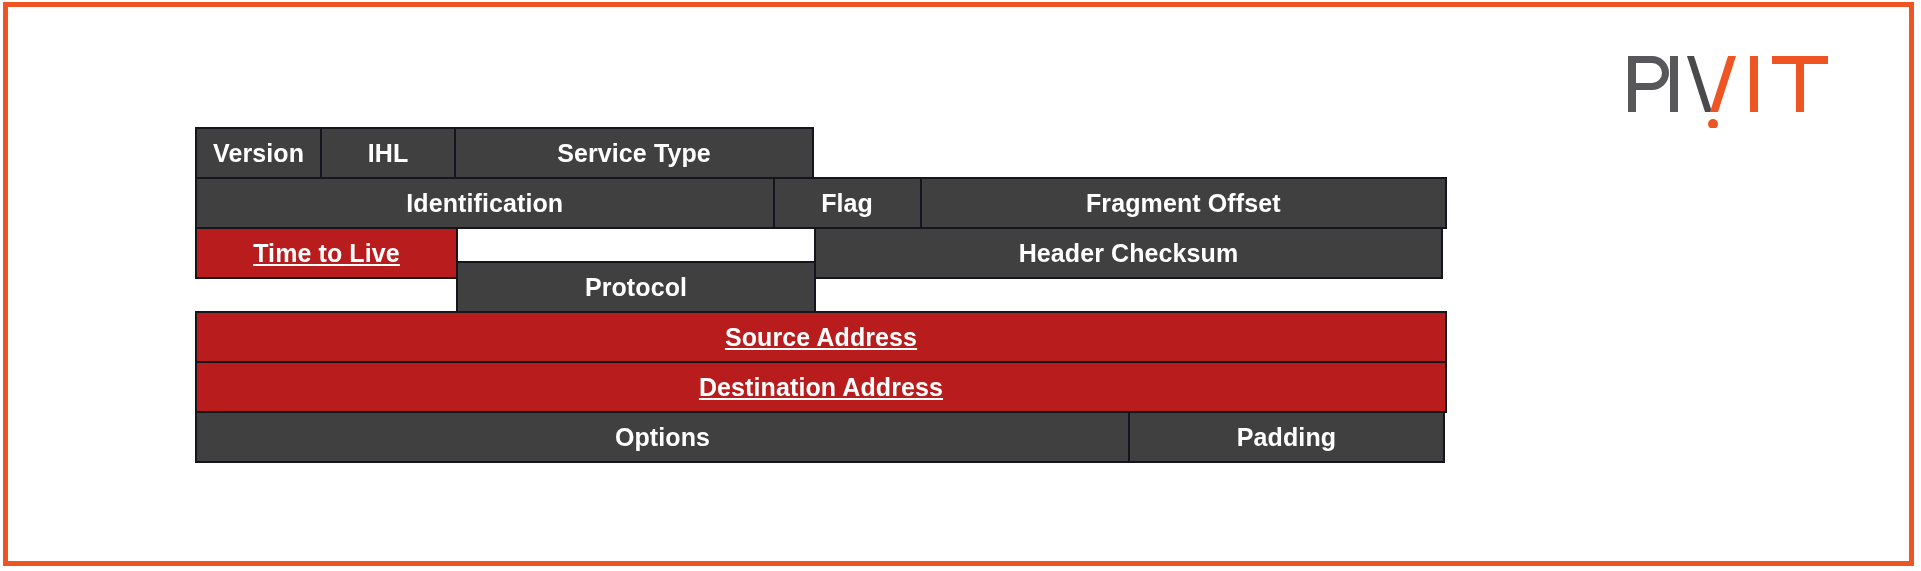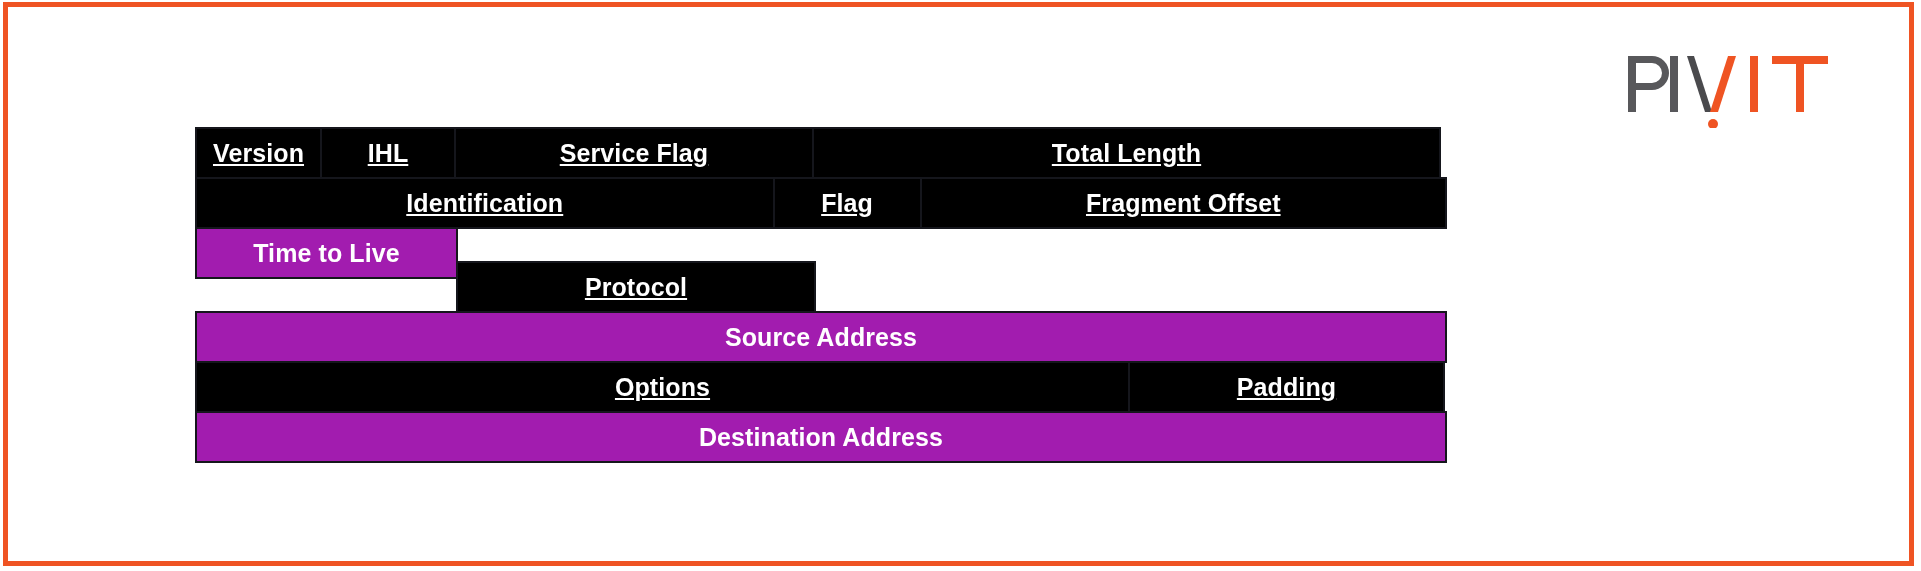--- a/index.html
+++ b/index.html
@@ -62,22 +62,22 @@
     text-align: center;
     white-space: nowrap;
     overflow: hidden;
     letter-spacing: 0.1px;
     margin-top: -2px;
     margin-left: -2px;
   }
   #header-diagram .row:first-child .field { margin-top: 0; }
   #header-diagram .row .field:first-child { margin-left: 0; }
 
-  .fill-blue   { background: #000000; text-decoration: underline; }
-  .fill-orange { background: #a21caf; }
+  .fill-blue   { background: #404040; }
+  .fill-orange { background: #b91c1c; text-decoration: underline; }
 </style>
 </head>
 <body>
 
 <div id="page-frame"></div>
 
 <div id="logo">
   <svg width="210" height="80" viewBox="0 0 210 80" xmlns="http://www.w3.org/2000/svg">
 
     <path d="M2 8 h8 v56 h-8 z" fill="#58585b"></path>
@@ -95,35 +95,35 @@
 
     <rect x="146" y="8" width="56" height="8" fill="#ef5423"></rect>
     <rect x="170" y="8" width="8" height="56" fill="#ef5423"></rect>
   </svg>
 </div>
 
 <div id="header-diagram">
     <div class="row">
       <div class="field fill-blue" style="width: 127px;">Version</div>
       <div class="field fill-blue" style="width: 136px;">IHL</div>
-      <div class="field fill-blue" style="width: 360px;">Service Flag</div>
-      <div class="field fill-blue" style="width: 629px;">Total Length</div>
+      <div class="field fill-blue" style="width: 360px;">Service Type</div>
     </div>
     <div class="row">
       <div class="field fill-blue" style="width: 623px;">Identification</div>
       <div class="field fill-blue" style="width: 160px;">Flag</div>
       <div class="field fill-blue" style="width: 567px;">Fragment Offset</div>
     </div>
     <div class="row">
       <div class="field fill-orange" style="width: 263px;">Time to Live</div>
       <div class="field fill-blue" style="width: 360px; margin-top: 32px;">Protocol</div>
+      <div class="field fill-blue" style="width: 629px;">Header Checksum</div>
     </div>
     <div class="row">
       <div class="field fill-orange" style="width: 1252px; text-align: center;">Source Address</div>
     </div>
     <div class="row">
+      <div class="field fill-orange" style="width: 1252px;">Destination Address</div>
+    </div>
+    <div class="row">
       <div class="field fill-blue" style="width: 935px;">Options</div>
       <div class="field fill-blue" style="width: 317px;">Padding</div>
-    </div>
-    <div class="row">
-      <div class="field fill-orange" style="width: 1252px;">Destination Address</div>
     </div>
   </div>
 
 </body></html>

